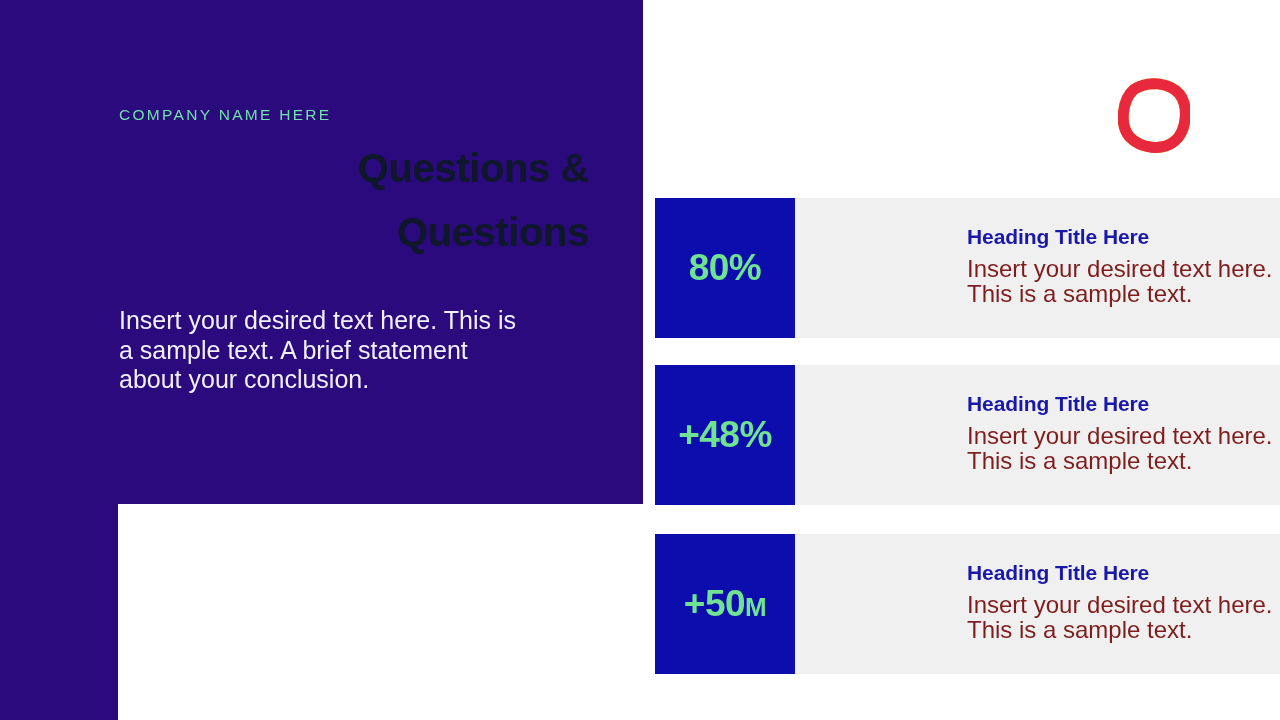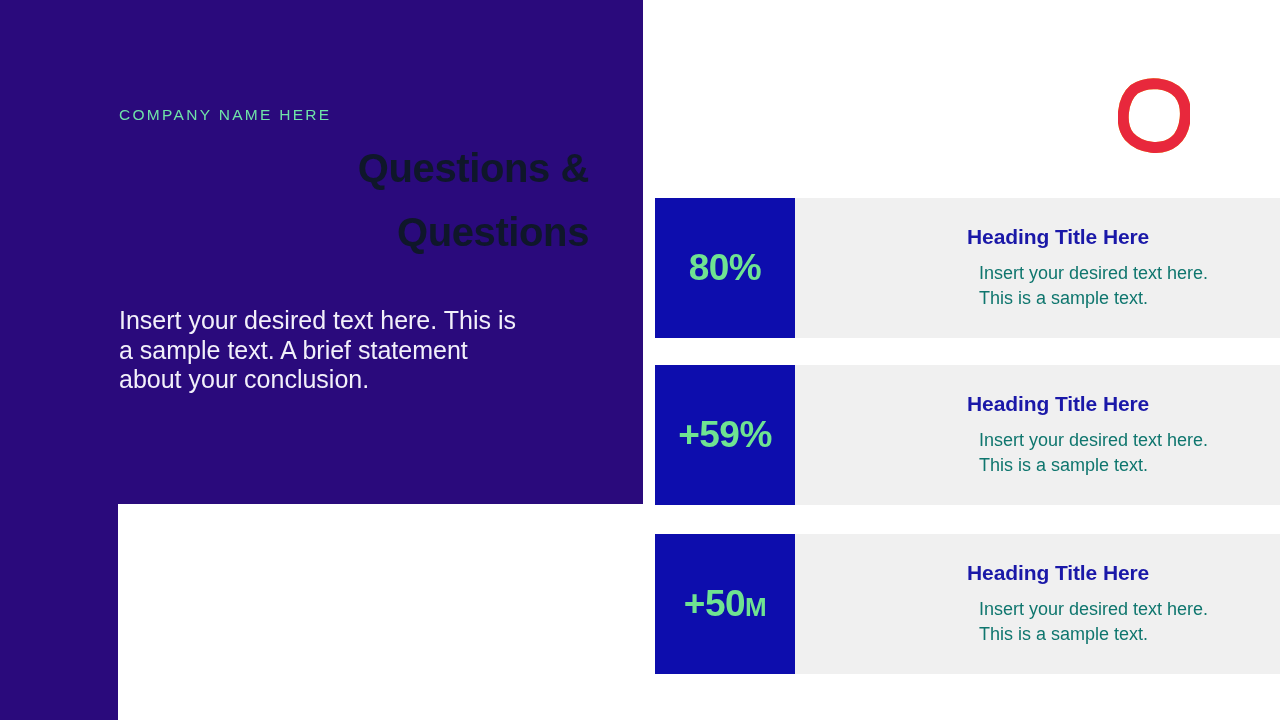--- a/index.html
+++ b/index.html
@@ -119,24 +119,24 @@
     box-sizing: border-box;
   }
   .card-heading {
     font-size: 21px;
     font-weight: bold;
     color: #1A18A8;
     margin: 0 0 7px 0;
     letter-spacing: -0.1px;
   }
   .card-text {
-    font-size: 18px;
+    font-size: 24px;
     line-height: 25px;
-    color: #0f766e;
-    margin: 12px;
+    color: #7f1d1d;
+    margin: 0;
   }
 </style>
 </head>
 <body>
 
 <div class="slide">
 
   <div class="purple-panel"></div>
   <div class="purple-strip"></div>
 
@@ -178,21 +178,21 @@
       <p class="card-heading">Heading Title Here</p>
       <p class="card-text">
         <span>Insert your desired text here.</span><br>
         <span>This is a sample text.</span>
       </p>
     </div>
   </div>
 
   <div class="card card-2">
     <div class="card-stat">
-      <span>+59%</span>
+      <span>+48%</span>
     </div>
     <div class="card-body">
       <p class="card-heading">Heading Title Here</p>
       <p class="card-text">
         <span>Insert your desired text here.</span><br>
         <span>This is a sample text.</span>
       </p>
     </div>
   </div>
 

